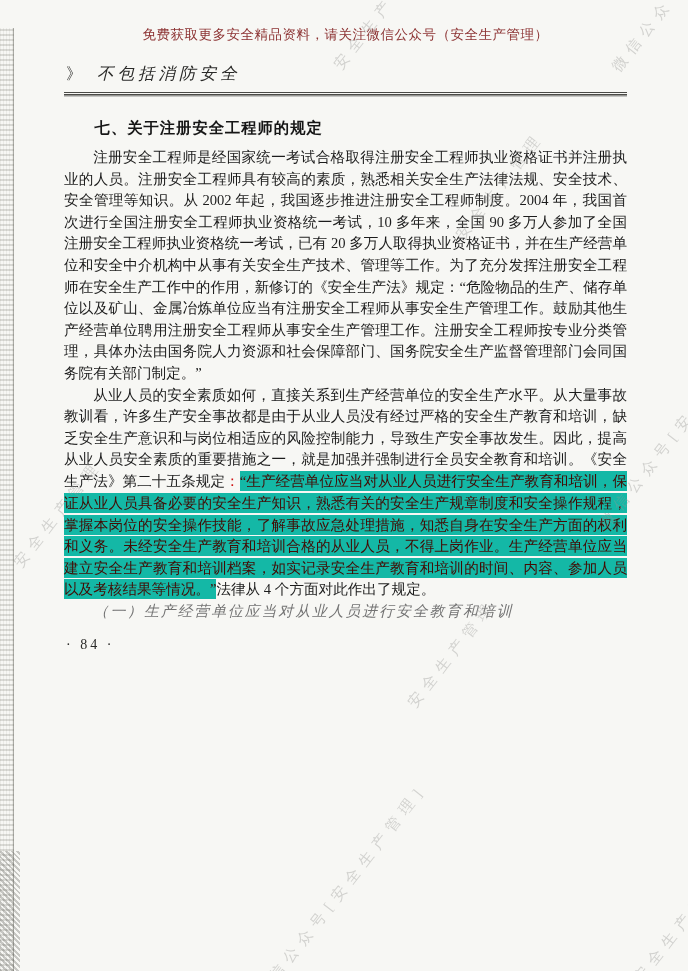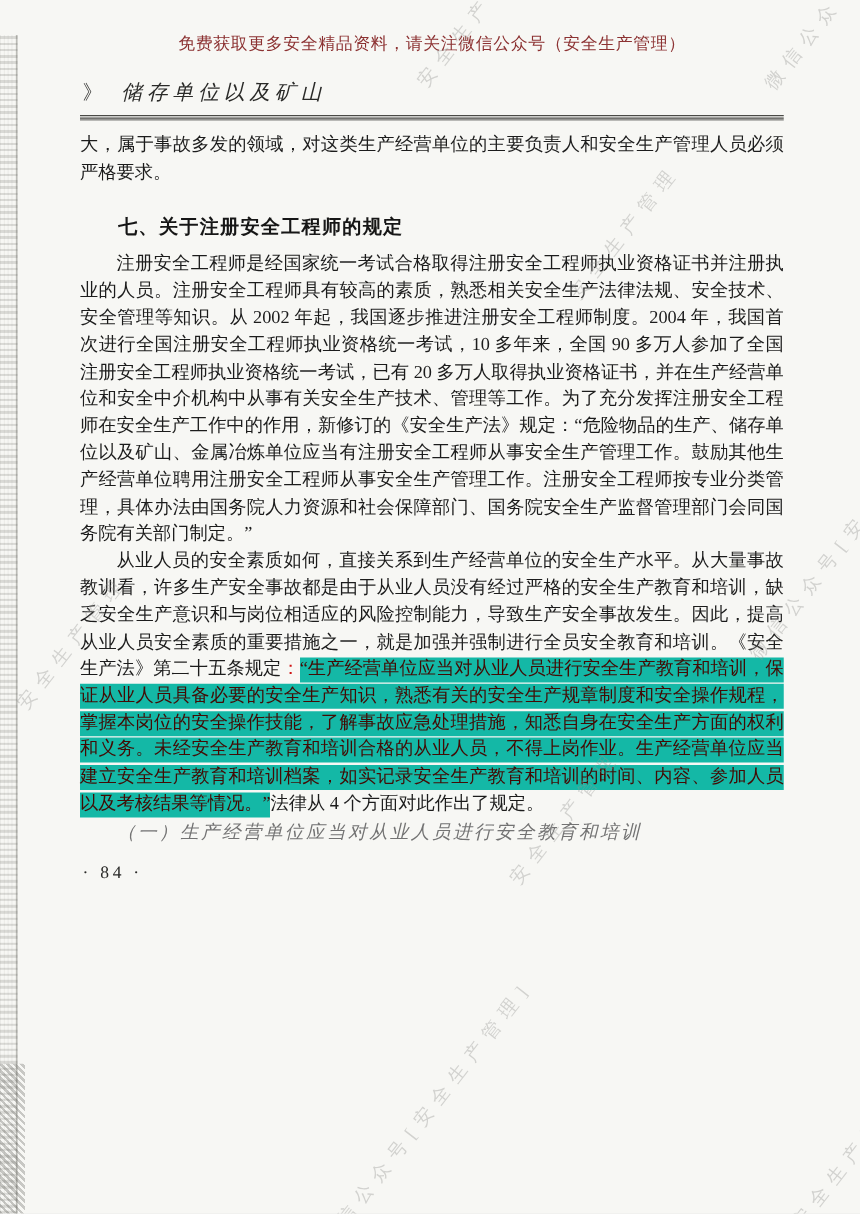--- a/index.html
+++ b/index.html
@@ -131,25 +131,24 @@
   <span class="wm wm4">微信公众号[安全生产管理]</span>
   <span class="wm wm5">安全生产管理</span>
   <span class="wm wm6">微信公众号[安全生产管理]</span>
   <span class="wm wm7">安全生产管理</span>
   <span class="wm wm8">安全生产管理</span>
 
   <div class="notice">免费获取更多安全精品资料，请关注微信公众号（安全生产管理）</div>
 
   <div class="chapter-header">
     <span class="chev">》</span>
-    <span class="title">储存单位以及矿山</span>
+    <span class="title">不包括消防安全</span>
   </div>
 
   <div class="content">
-    <p>大，属于事故多发的领域，对这类生产经营单位的主要负责人和安全生产管理人员必须严格要求。</p>
 
     <h3>七、关于注册安全工程师的规定</h3>
 
     <p class="ind">注册安全工程师是经国家统一考试合格取得注册安全工程师执业资格证书并注册执业的人员。注册安全工程师具有较高的素质，熟悉相关安全生产法律法规、安全技术、安全管理等知识。从 2002 年起，我国逐步推进注册安全工程师制度。2004 年，我国首次进行全国注册安全工程师执业资格统一考试，10 多年来，全国 90 多万人参加了全国注册安全工程师执业资格统一考试，已有 20 多万人取得执业资格证书，并在生产经营单位和安全中介机构中从事有关安全生产技术、管理等工作。为了充分发挥注册安全工程师在安全生产工作中的作用，新修订的《安全生产法》规定：“危险物品的生产、储存单位以及矿山、金属冶炼单位应当有注册安全工程师从事安全生产管理工作。鼓励其他生产经营单位聘用注册安全工程师从事安全生产管理工作。注册安全工程师按专业分类管理，具体办法由国务院人力资源和社会保障部门、国务院安全生产监督管理部门会同国务院有关部门制定。”</p>
 
 
 
 
     <p class="ind">
       <span>从业人员的安全素质如何，直接关系到生产经营单位的安全生产水平。从大量事故教训看，许多生产安全事故都是由于从业人员没有经过严格的安全生产教育和培训，缺乏安全生产意识和与岗位相适应的风险控制能力，导致生产安全事故发生。因此，提高从业人员安全素质的重要措施之一，就是加强并强制进行全员安全教育和培训。《安全生产法》第二十五条规定</span><span class="red-colon">：</span><span class="hl">“生产经营单位应当对从业人员进行安全生产教育和培训，保证从业人员具备必要的安全生产知识，熟悉有关的安全生产规章制度和安全操作规程，掌握本岗位的安全操作技能，了解事故应急处理措施，知悉自身在安全生产方面的权利和义务。未经安全生产教育和培训合格的从业人员，不得上岗作业。生产经营单位应当建立安全生产教育和培训档案，如实记录安全生产教育和培训的时间、内容、参加人员以及考核结果等情况。”</span><span>法律从 4 个方面对此作出了规定。</span>

